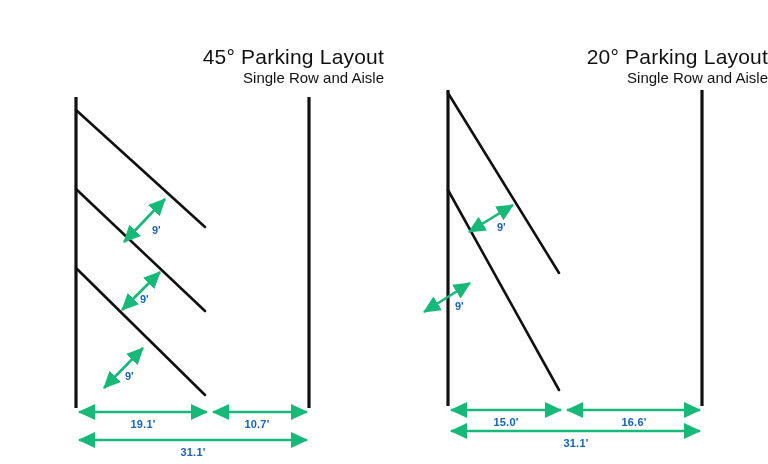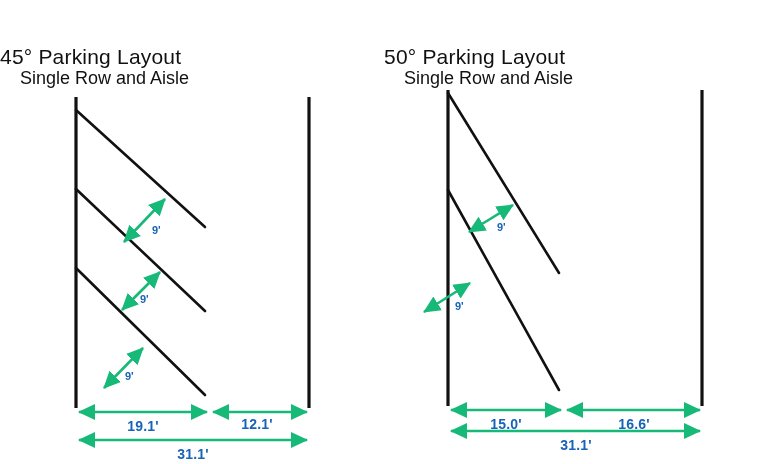--- a/index.html
+++ b/index.html
@@ -26,32 +26,32 @@
     top: 0;
     height: 464px;
   }
   #panel-45 { left: 0;   width: 384px; }
   #panel-30 { left: 384px; width: 384px; }
 
   .titles {
     position: absolute;
     left: 0;
     width: 100%;
-    text-align: left;
+    text-align: right;
   }
   .panel-title {
     font-size: 21px;
     font-weight: 400;
     line-height: 25px;
     letter-spacing: .2px;
     color: #111111;
     white-space: nowrap;
   }
   .panel-subtitle {
-    font-size: 18px;
+    font-size: 15px;
     font-weight: 400;
     line-height: 18px;
     color: #111111;
     white-space: nowrap;
     padding-left: 20px;
   }
   .figure {
     position: absolute;
     left: 0;
     top: 0;
@@ -61,21 +61,21 @@
   svg.figure-svg {
     position: absolute;
     left: 0;
     top: 0;
     width: 384px;
     height: 464px;
     overflow: visible;
   }
   .dim-label {
     position: absolute;
-    font-size: 14px;
+    font-size: 11px;
     font-weight: bold;
     color: #1763b8;
     white-space: nowrap;
     text-align: center;
     letter-spacing: .2px;
   }
   .stall-label {
     position: absolute;
     font-size: 11px;
     font-weight: bold;
@@ -129,30 +129,30 @@
 
         <line x1="79" y1="440" x2="307" y2="440" stroke="#17b978" stroke-width="2.6" marker-start="url(#arrTailL)" marker-end="url(#arrHeadL)"></line>
       </svg>
 
       <div class="stall-label" style="left:152px; top:224px;">9'</div>
       <div class="stall-label" style="left:140px; top:293px;">9'</div>
       <div class="stall-label" style="left:125px; top:370px;">9'</div>
 
       <div class="dim-label" style="left:113px; top:418px; width:60px;">19.1'</div>
       <div class="dim-label wrapped" style="left:240px; top:418px;">
-        <span>12.1</span><span>'</span>
+        <span>10.7</span><span>'</span>
       </div>
       <div class="dim-label" style="left:163px; top:446px; width:60px;">31.1'</div>
     </div>
   </div>
 
   <div class="panel" id="panel-30">
 
     <div class="titles" style="top:44px;">
-      <div class="panel-title">50° Parking Layout</div>
+      <div class="panel-title">20° Parking Layout</div>
       <div class="panel-subtitle">Single Row and Aisle</div>
     </div>
 
     <div class="figure">
       <svg class="figure-svg" viewBox="0 0 384 464">
         <defs>
           <marker id="arrHeadR" markerWidth="7" markerHeight="7" refX="6.2" refY="3.5" orient="auto" markerUnits="strokeWidth">
             <path d="M0,0.4 L6.6,3.5 L0,6.6 Z" fill="#17b978"></path>
           </marker>
           <marker id="arrTailR" markerWidth="7" markerHeight="7" refX="0.8" refY="3.5" orient="auto" markerUnits="strokeWidth">

